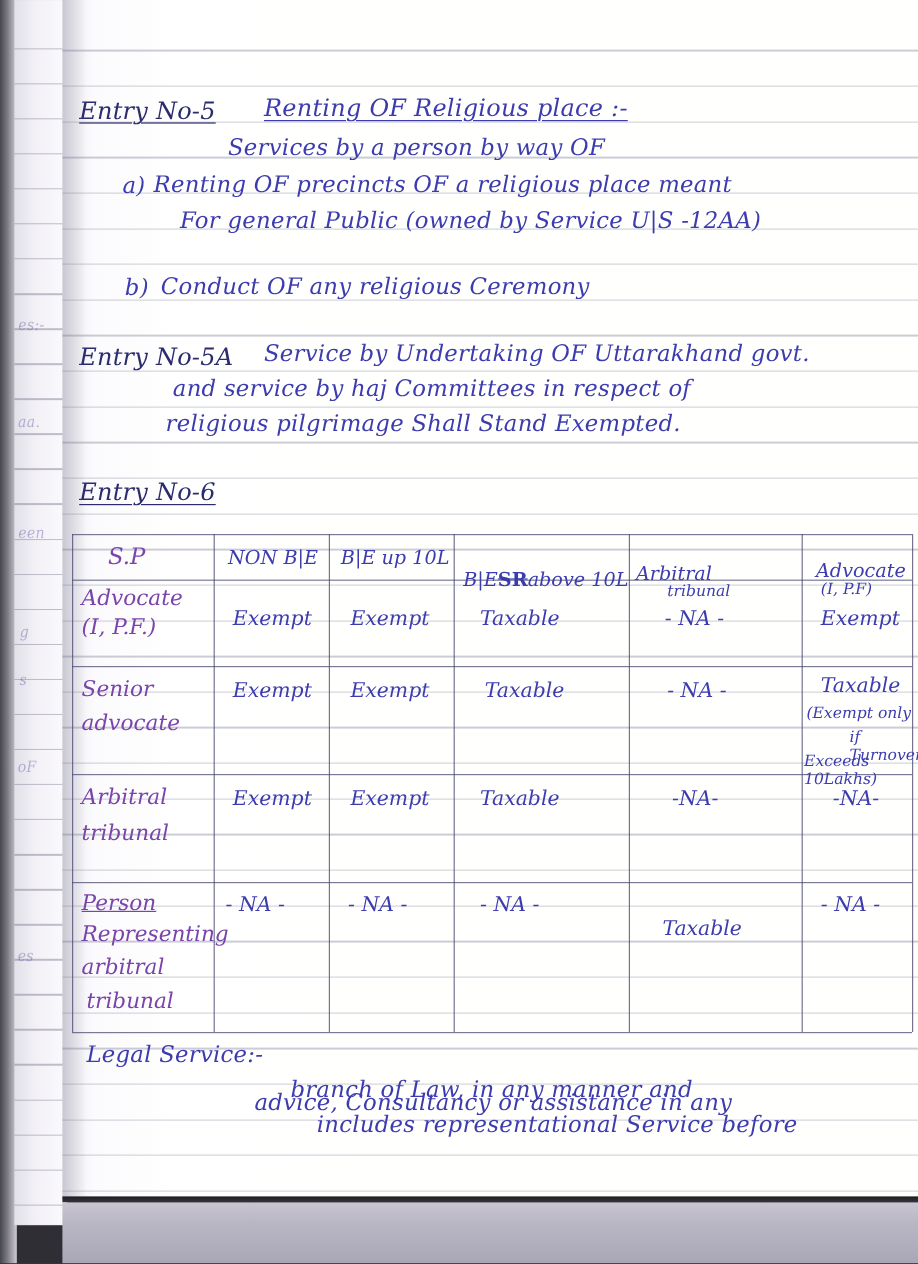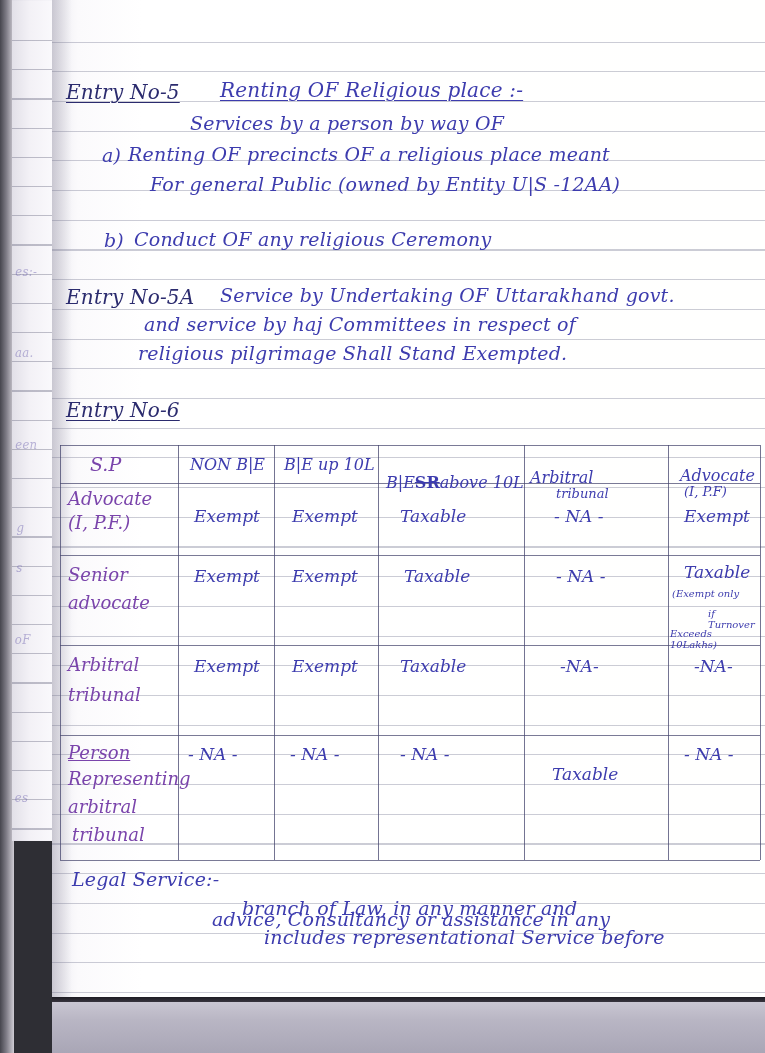--- a/index.html
+++ b/index.html
@@ -22,21 +22,21 @@
     position: absolute;
     left: 0; top: 0;
     width: 14px; height: 1053px;
     background: linear-gradient(to right, #46464e 0%, #7e7c86 45%, #cfccd4 100%);
   }
 
   
   .under-page {
     position: absolute;
     left: 12px; top: 0;
-    width: 44px; height: 841px;
+    width: 44px; height: 1021px;
     background: linear-gradient(to right, #e2e0e8 0%, #f3f1f6 40%, #fbfafd 100%);
     box-shadow: inset -2px 0 3px -2px rgba(90,85,105,.5);
   }
   .under-rules {
     position: absolute;
     left: 0; top: 0; right: 0; bottom: 0;
     background-image: repeating-linear-gradient(
       to bottom,
       rgba(0,0,0,0) 0px,
       rgba(0,0,0,0) 28px,
@@ -138,21 +138,21 @@
     position: absolute;
     font-family: "DejaVu Serif", serif;
     font-style: italic;
     font-size: 17px;
     color: #3d3cae;
     line-height: 1.12;
     white-space: pre-line;
   }
   .cell.rowlabel { color: #7a44ab; font-size: 18px; }
   .cell.hdr { font-size: 16px; }
-  .cell.tiny { font-size: 10px; }
+  .cell.tiny { font-size: 13px; }
 
   .mini-sub { font-size: 13px; display: block; }
 </style>
 </head>
 <body>
 
 <div class="page-wrap">
 
   <div class="binding-shadow"></div>
 
@@ -171,21 +171,21 @@
     <div class="sheet-rules"></div>
     <div class="sheet-curl"></div>
 
     <div class="ink dark h1 uline" style="left:14px;  top:80px;">Entry No-5</div>
     <div class="ink blue h1 uline" style="left:168px; top:78px;">Renting OF Religious place :-</div>
 
     <div class="ink blue body-t" style="left:138px; top:112px;">Services by a person by way OF</div>
 
     <div class="ink blue body-t" style="left:50px;  top:144px;">a)</div>
     <div class="ink blue body-t" style="left:76px;  top:143px;">Renting OF precincts OF a religious place meant</div>
-    <div class="ink blue body-t" style="left:98px;  top:173px;">For general Public (owned by Entity U|S -12AA)</div>
+    <div class="ink blue body-t" style="left:98px;  top:173px;">For general Public (owned by Service U|S -12AA)</div>
 
     <div class="ink blue body-t" style="left:52px;  top:229px;">b)</div>
     <div class="ink blue body-t" style="left:82px;  top:228px;">Conduct OF any religious Ceremony</div>
 
     <div class="ink dark h1" style="left:14px;  top:285px;">Entry No-5A</div>
     <div class="ink blue body-t" style="left:168px; top:284px;">Service by Undertaking OF Uttarakhand govt.</div>
     <div class="ink blue body-t" style="left:92px;  top:313px;">and service by haj Committees in respect of</div>
     <div class="ink blue body-t" style="left:86px;  top:342px;">religious pilgrimage Shall Stand Exempted.</div>
 
     <div class="ink dark h1 uline" style="left:14px;  top:398px;">Entry No-6</div>

